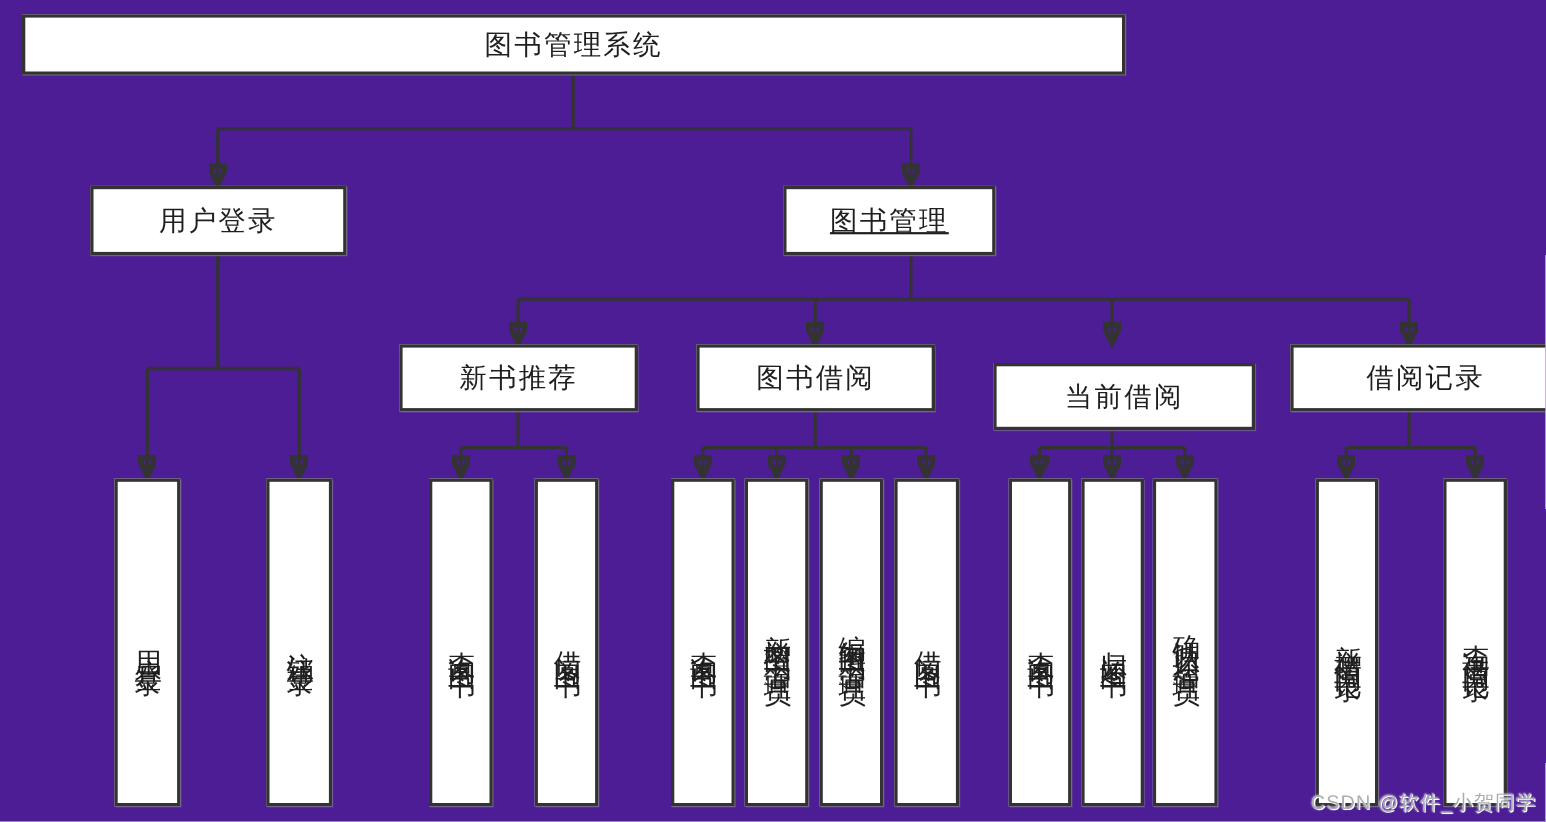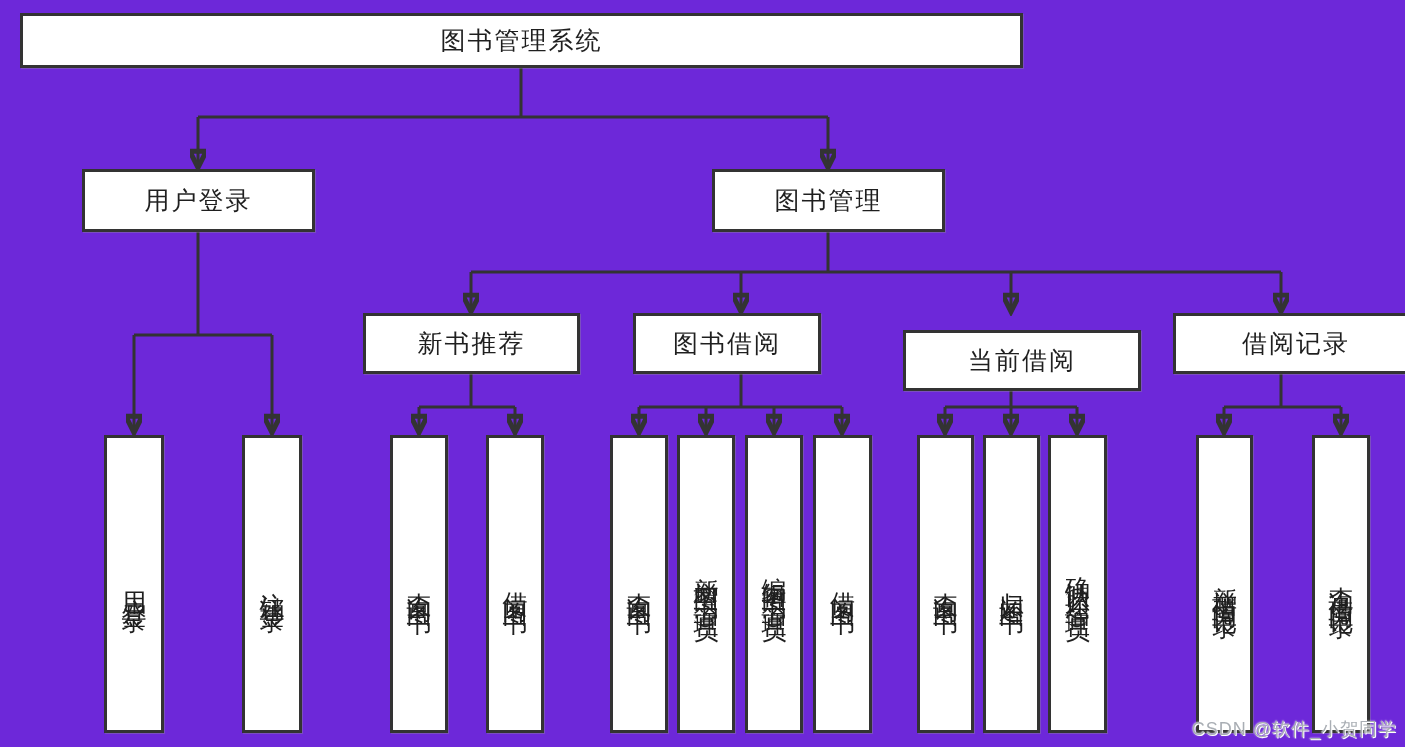--- a/index.html
+++ b/index.html
@@ -1,37 +1,37 @@
 <!DOCTYPE html>
 <html><head>
 <meta charset="utf-8">
 <style>
   html,body{margin:0;padding:0;background:#ffffff;}
   #stage{
-    position:relative;width:1405px;height:747px;background:#6d28d9;overflow:hidden;
+    position:relative;width:1405px;height:747px;background:#4c1d95;overflow:hidden;
     font-family:"Liberation Sans","DejaVu Sans",sans-serif;
   }
   #connectors{position:absolute;left:0;top:0;z-index:0;}
   #connectors path{stroke:#333333;stroke-width:3;fill:none;}
   .box{
     position:absolute;background:#ffffff;border:3px solid #333333;box-sizing:border-box;
     display:flex;align-items:center;justify-content:center;
     color:#1f1f1f;font-size:25px;letter-spacing:2px;z-index:1;
     box-shadow:1px 1px 0 rgba(150,150,150,0.35);
   }
   .vbox{
     writing-mode:vertical-rl;text-orientation:mixed;
     font-size:25px;letter-spacing:6px;line-height:1.15;
   }
   
   .b-root{left:20px;top:13px;width:1003px;height:55px;}
   .b-l2a{left:82px; top:169px;width:233px;height:63px;}
-  .b-l2b{left:712px;top:169px;width:233px;height:63px;}
+  .b-l2b{left:712px;top:169px;width:193px;height:63px;text-decoration:underline;}
   .b-l3a{left:363px; top:313px;width:217px;height:61px;}
-  .b-l3b{left:633px; top:313px;width:188px;height:61px;}
+  .b-l3b{left:633px; top:313px;width:217px;height:61px;}
   .b-l3c{left:903px; top:330px;width:238px;height:61px;}
   .b-l3d{left:1173px;top:313px;width:246px;height:61px;}
   
   .lf{top:435px;height:298px;}
   .lf1 {left:104px; width:60px;}
   .lf2 {left:242px; width:60px;}
   .lf3 {left:390px; width:58px;}
   .lf4 {left:486px; width:58px;}
   .lf5 {left:610px; width:58px;}
   .lf6 {left:677px; width:58px;}

